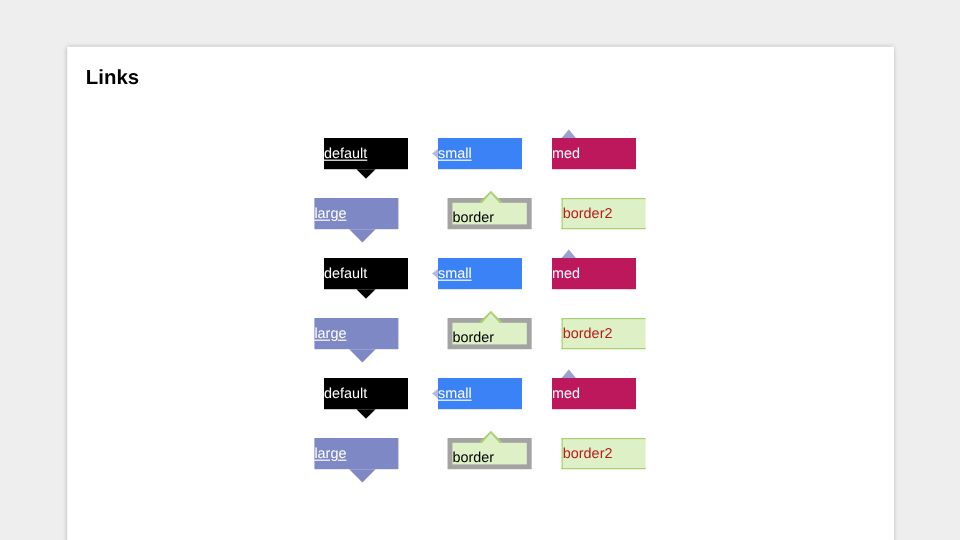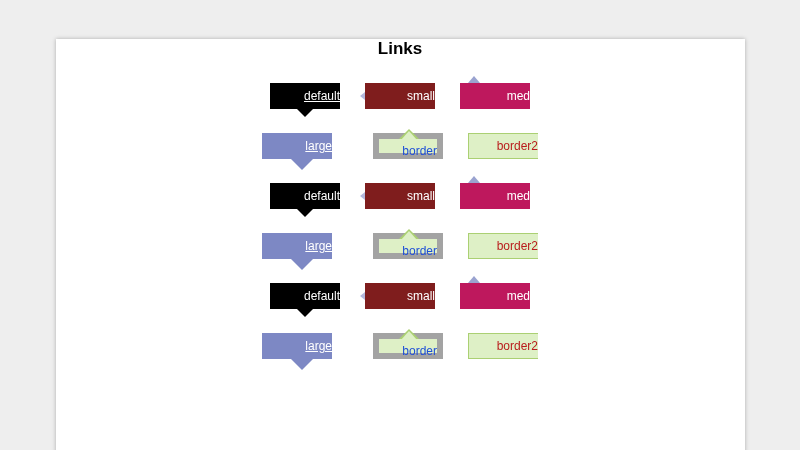--- a/index.html
+++ b/index.html
@@ -13,22 +13,21 @@
   }
   .page {
     width: 689px;
     height: 760px;
     margin: 11px auto 0 auto;
     background: #ffffff;
     box-shadow: 0 0 4px rgba(0,0,0,0.28);
   }
   .section-title {
     margin: 26px 0 0 0;
-    padding: 0;
-    text-align: center;
+    padding: 16px;
     font-size: 17px;
     line-height: 20px;
     font-weight: bold;
     color: #000000;
   }
   .section:first-child .section-title { margin-top: 39px; }
   .row {
     display: flex;
     justify-content: center;
     gap: 25px;
@@ -36,36 +35,36 @@
     height: 26px;
   }
   .bubble {
     position: relative;
     display: block;
     box-sizing: border-box;
     width: 70px;
     height: 26px;
     line-height: 26px;
     font-size: 12px;
-    text-align: right;
+    text-align: left;
     text-decoration: none;
   }
   a.bubble { cursor: pointer; }
   .underlined { text-decoration: underline; }
 
   
   .b-default { background: #000000; color: #ffffff; }
   .b-default::after {
     content: ""; position: absolute; display: block;
     left: 50%; margin-left: -8px; bottom: -8px;
     border-left: 8px solid transparent; border-right: 8px solid transparent;
     border-top: 8px solid #000000;
   }
   
-  .b-small { background: #7f1d1d; color: #ffffff; }
+  .b-small { background: #3b82f6; color: #ffffff; text-decoration: underline; }
   .b-small::after {
     content: ""; position: absolute; display: block;
     left: -5px; top: 50%; margin-top: -4px;
     border-top: 4px solid transparent; border-bottom: 4px solid transparent;
     border-right: 5px solid #b5b9de;
   }
   
   .b-med { background: #be185d; color: #ffffff; }
   .b-med::after {
     content: ""; position: absolute; display: block;
@@ -75,21 +74,21 @@
   }
   
   .b-large { background: #7d88c4; color: #ffffff; text-decoration: underline; }
   .b-large::after {
     content: ""; position: absolute; display: block;
     left: 29px; bottom: -11px;
     border-left: 11px solid transparent; border-right: 11px solid transparent;
     border-top: 11px solid #7d88c4;
   }
   
-  .b-border { background: #def0c6; border: 6px solid #a3a3a3; color: #1d4ed8; line-height: 24px; margin-left: 16px; }
+  .b-border { background: #def0c6; border: 4px solid #a3a3a3; color: #000000; line-height: 24px; margin-left: 16px; }
   .b-border::before {
     content: ""; position: absolute; display: block;
     left: 52%; margin-left: -10px; top: -10px;
     border-left: 10px solid transparent; border-right: 10px solid transparent;
     border-bottom: 10px solid #abd073;
   }
   .b-border::after {
     content: ""; position: absolute; display: block;
     left: 52%; margin-left: -8.5px; top: -8.5px;
     border-left: 8.5px solid transparent; border-right: 8.5px solid transparent;

